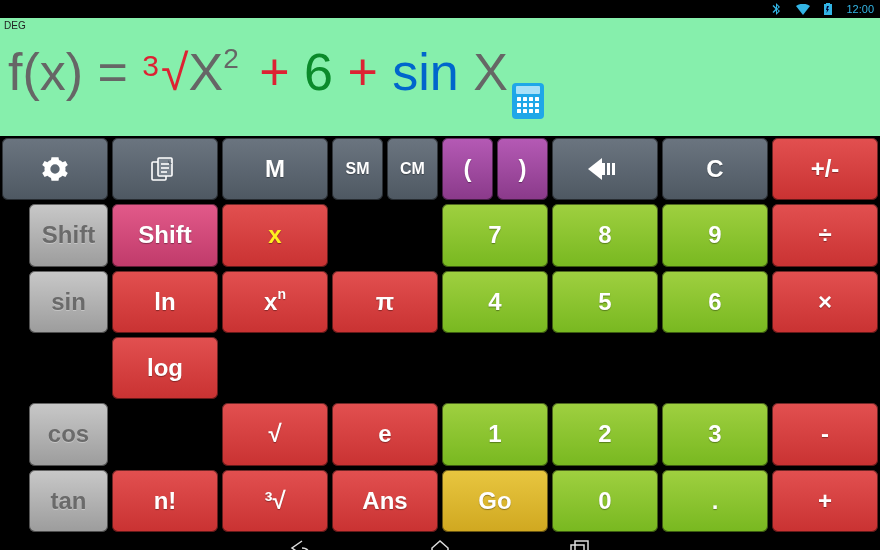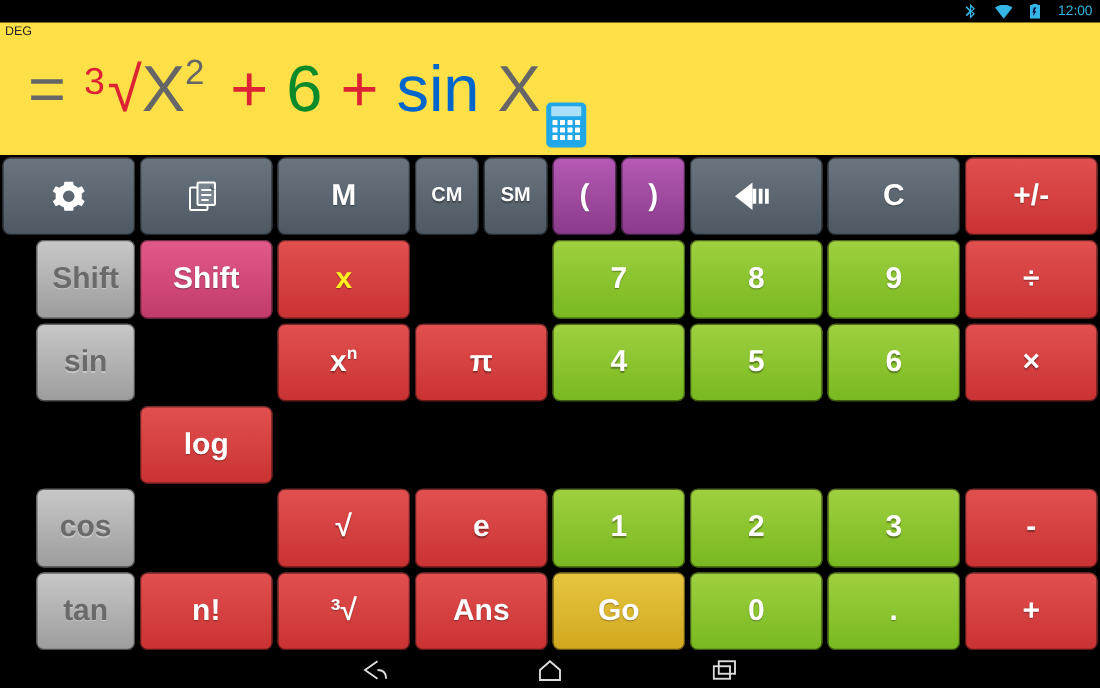--- a/index.html
+++ b/index.html
@@ -1,19 +1,19 @@
 <!DOCTYPE html>
 <html><head>
 <meta charset="utf-8">
 <style>
   * { box-sizing: border-box; margin: 0; padding: 0; }
   html, body { width: 880px; height: 550px; font-family: Arial, Helvetica, sans-serif; background:#000; overflow:hidden; }
   .status-bar { height: 18px; background:#000; color:#33b5e5; display:flex; justify-content:flex-end; align-items:center; font-size:11px; padding-right:6px; gap:14px;margin-left:40px; }
   .status-bar .ico { display:inline-block; }
-  .display { height: 106px; background:#fde047; position:relative;text-align:center; }
+  .display { height: 118px; background:#86efac; position:relative;text-align:center; }
   .deg { position:absolute; top:2px; left:4px; font-size:10px; color:#222; }
   .expr { position:absolute; left:8px; top:24px; font-size:52px; font-weight:400; white-space:nowrap; display:flex; align-items:baseline; }
   .expr .sup3 { color:#d23; font-size:30px; vertical-align:super; position:relative; top:-14px; margin-right:2px;}
   .expr .sqrt { color:#d23; font-size:50px; }
   .expr .X1 { color:#666; font-size:52px; }
   .expr .exp2 { color:#666; font-size:28px; position:relative; top:-22px; margin-right:6px;}
   .expr .plus { color:#d23; }
   .expr .six { color:#0a8a2a; }
   .expr .sin { color:#06c; }
   .expr .X2 { color:#666; }
@@ -57,20 +57,21 @@
         <path d="M2 0h4v1h2v11H0V1h2z" fill="#33b5e5"></path>
         <path d="M3 3h2L3.5 6H5L2.5 10 3 7H2z" fill="#003"></path>
       </svg>
   </span>
   <span>12:00</span>
 </div>
 
 <div class="display">
   <div class="deg">DEG</div>
   <div class="expr">
+    <span style="color:#666">f(x)</span>
     <span style="color:#666; white-space:pre"> = </span>
     <span class="sup3">3</span>
     <span class="sqrt">√</span>
     <span class="X1">X</span>
     <span class="exp2">2</span>
     <span class="plus" style="white-space:pre"> + </span>
     <span class="six">6</span>
     <span class="plus" style="white-space:pre"> + </span>
     <span class="sin" style="white-space:pre">sin </span>
     <span class="X2">X</span>
@@ -109,22 +110,22 @@
           <rect x="2" y="6" width="14" height="18" rx="1" fill="#5a646e"></rect>
           <rect x="8" y="2" width="14" height="18" rx="1" fill="#7a848e"></rect>
           <path d="M18 4l4 4h-4z" fill="#5a646e" stroke="none"></path>
           <line x1="11" y1="8" x2="19" y2="8"></line>
           <line x1="11" y1="12" x2="19" y2="12"></line>
           <line x1="11" y1="16" x2="17" y2="16"></line>
         </svg>
     </span>
   </div>
   <div class="key c-slate" style="grid-column:5/7">M</div>
+  <div class="key c-slate small-txt half">SM</div>
   <div class="key c-slate small-txt half">CM</div>
-  <div class="key c-slate small-txt half">SM</div>
   <div class="key c-purple half">(</div>
   <div class="key c-purple half">)</div>
   <div class="key c-slate" style="grid-column:11/13">
     <span>
       <svg width="34" height="22" viewBox="0 0 34 22" fill="#fff">
           <path d="M0 11 14 0v22z"></path>
           <rect x="14" y="5" width="3" height="12"></rect>
           <rect x="19" y="5" width="3" height="12"></rect>
           <rect x="24" y="5" width="3" height="12"></rect>
         </svg>
@@ -135,20 +136,21 @@
 
   <div class="key c-grey" style="grid-column:1/3">Shift</div>
   <div class="key c-pink" style="grid-column:3/5">Shift</div>
   <div class="key c-red yellow-x" style="grid-column:5/7">x</div>
   <div class="key c-green" style="grid-column:9/11">7</div>
   <div class="key c-green" style="grid-column:11/13">8</div>
   <div class="key c-green" style="grid-column:13/15">9</div>
   <div class="key c-red" style="grid-column:15/17">÷</div>
 
   <div class="key c-grey" style="grid-column:1/3">sin</div>
+  <div class="key c-red" style="grid-column:3/5">ln</div>
   <div class="key c-red xpow" style="grid-column:5/7">
       <span>x</span>
       <sup>n</sup>
     </div>
   <div class="key c-red" style="grid-column:7/9">π</div>
   <div class="key c-green" style="grid-column:9/11">4</div>
   <div class="key c-green" style="grid-column:11/13">5</div>
   <div class="key c-green" style="grid-column:13/15">6</div>
   <div class="key c-red" style="grid-column:15/17">×</div>
 

